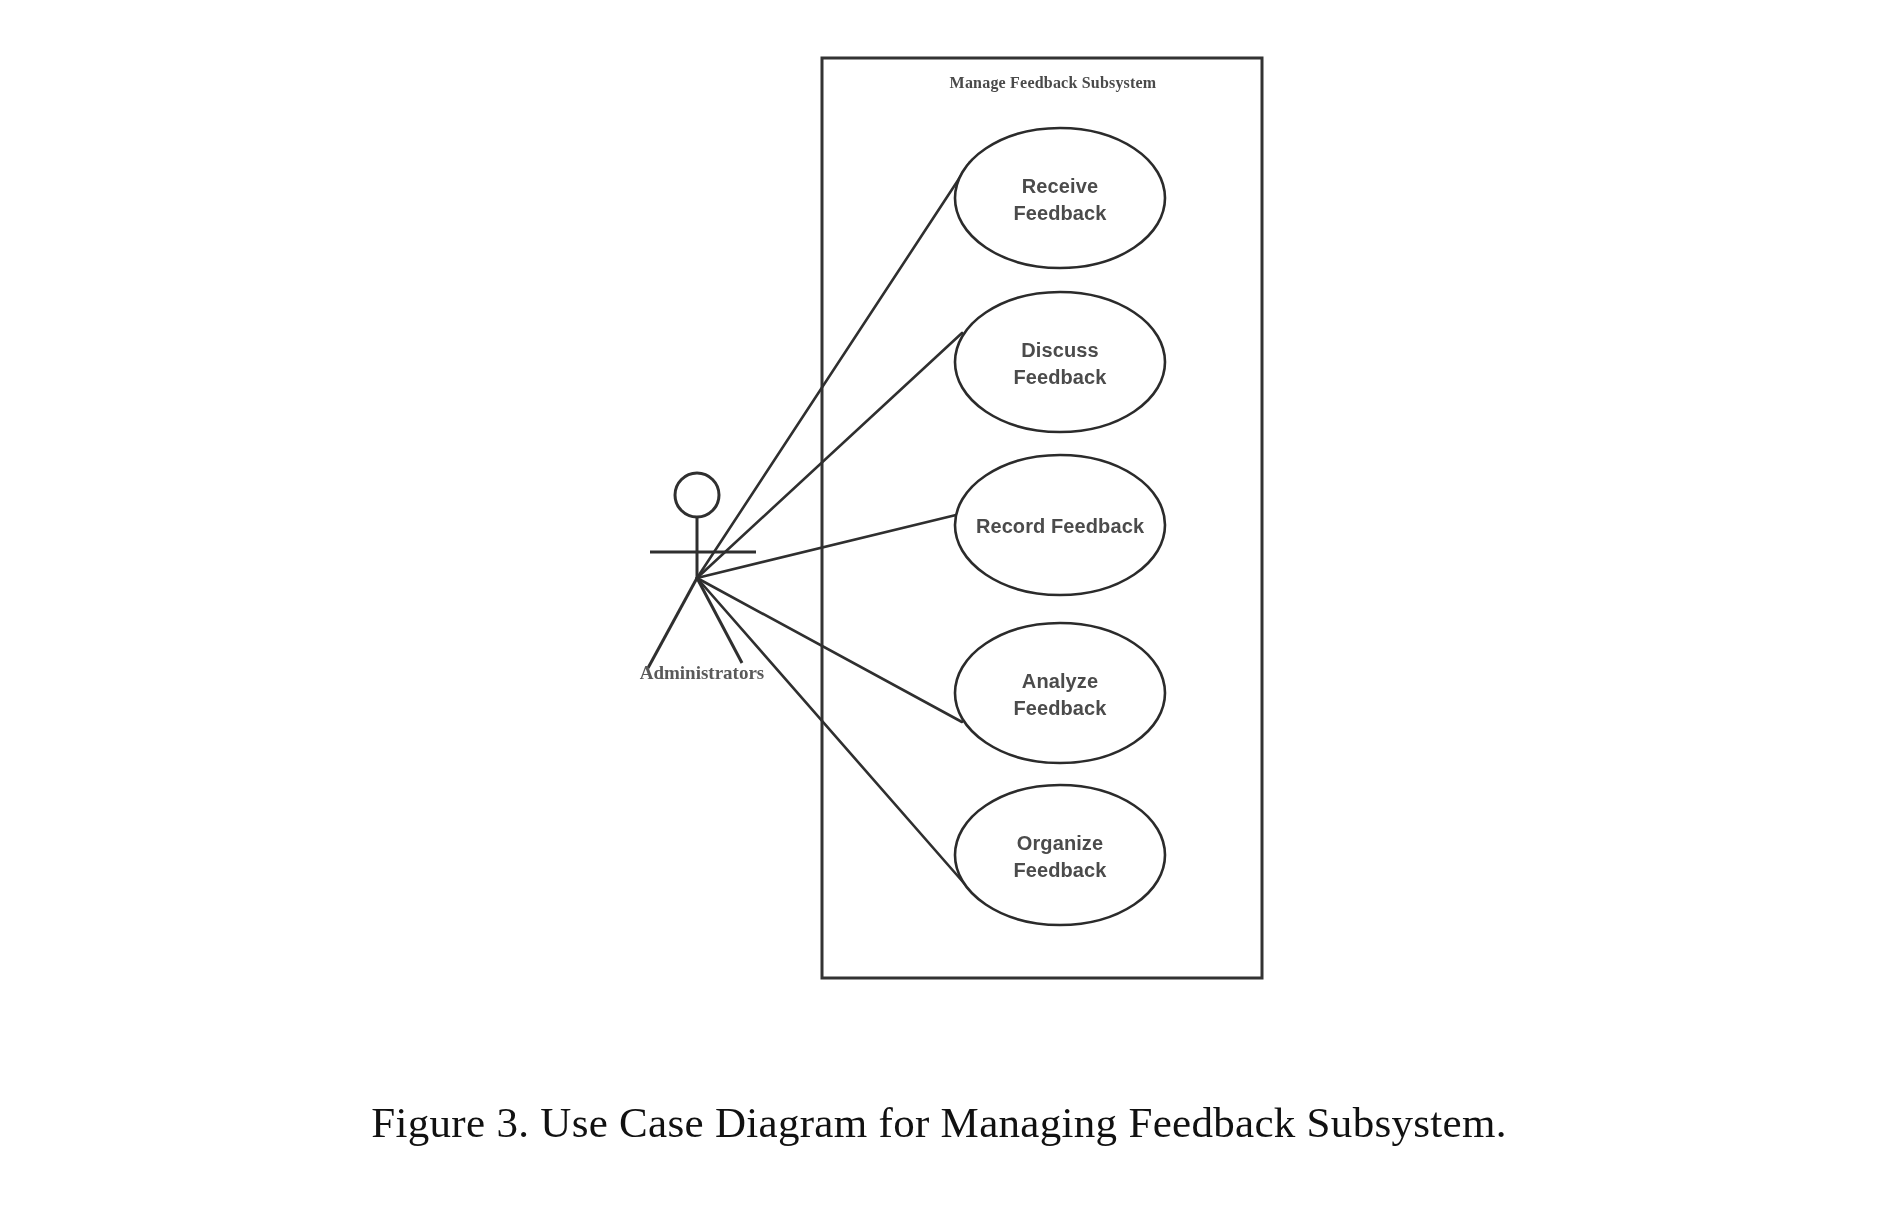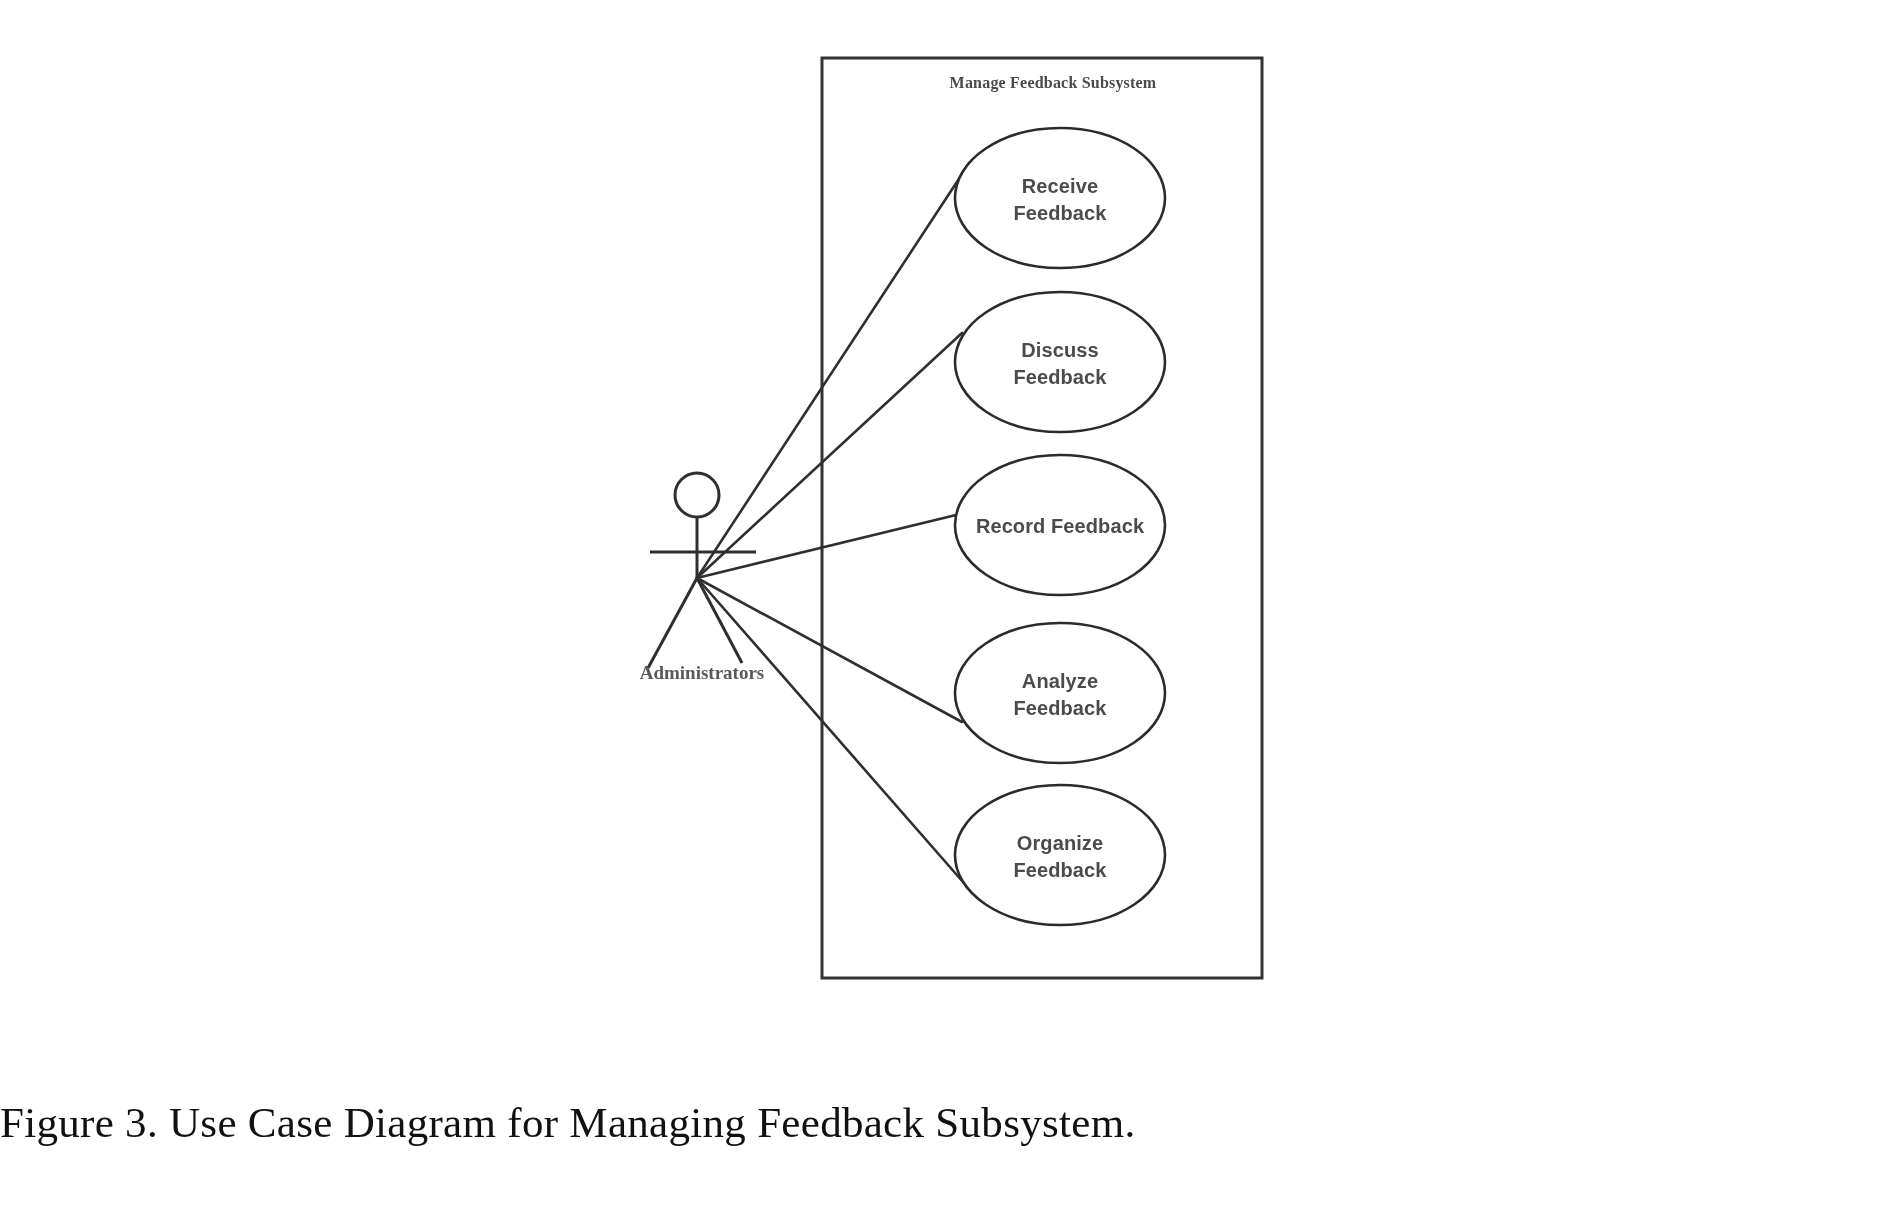--- a/index.html
+++ b/index.html
@@ -89,20 +89,21 @@
     font-weight: bold;
     fill: #5a5a5a;
     text-anchor: middle;
   }
 
   .figure-caption {
     position: absolute;
     left: 0;
     top: 1098px;
     width: 1878px;
+    text-align: center;
     font-family: "Liberation Serif", serif;
     font-size: 43px;
     font-weight: normal;
     color: #111111;
     letter-spacing: 0.3px;
     white-space: nowrap;
   }
 </style>
 </head>
 <body>

